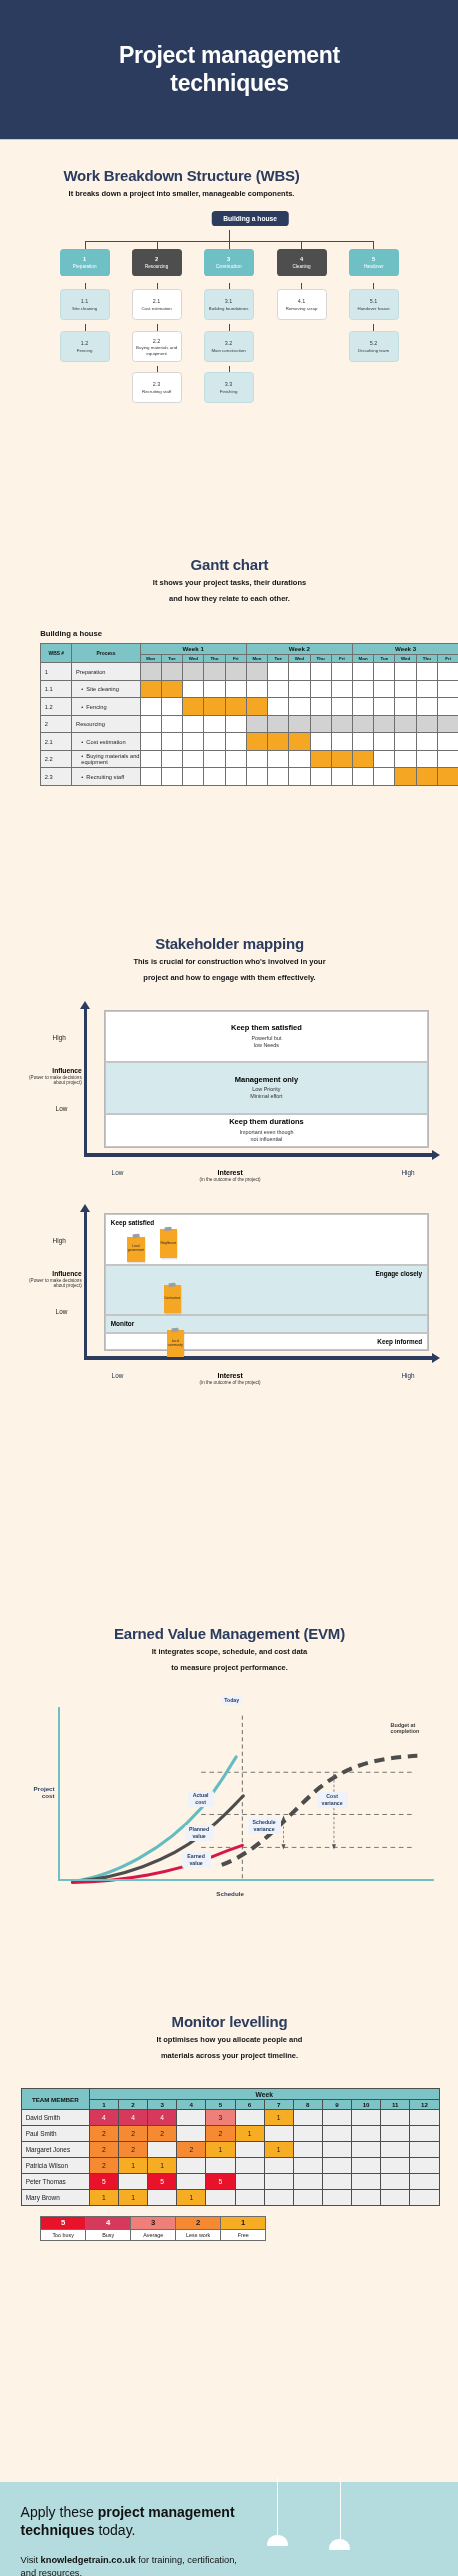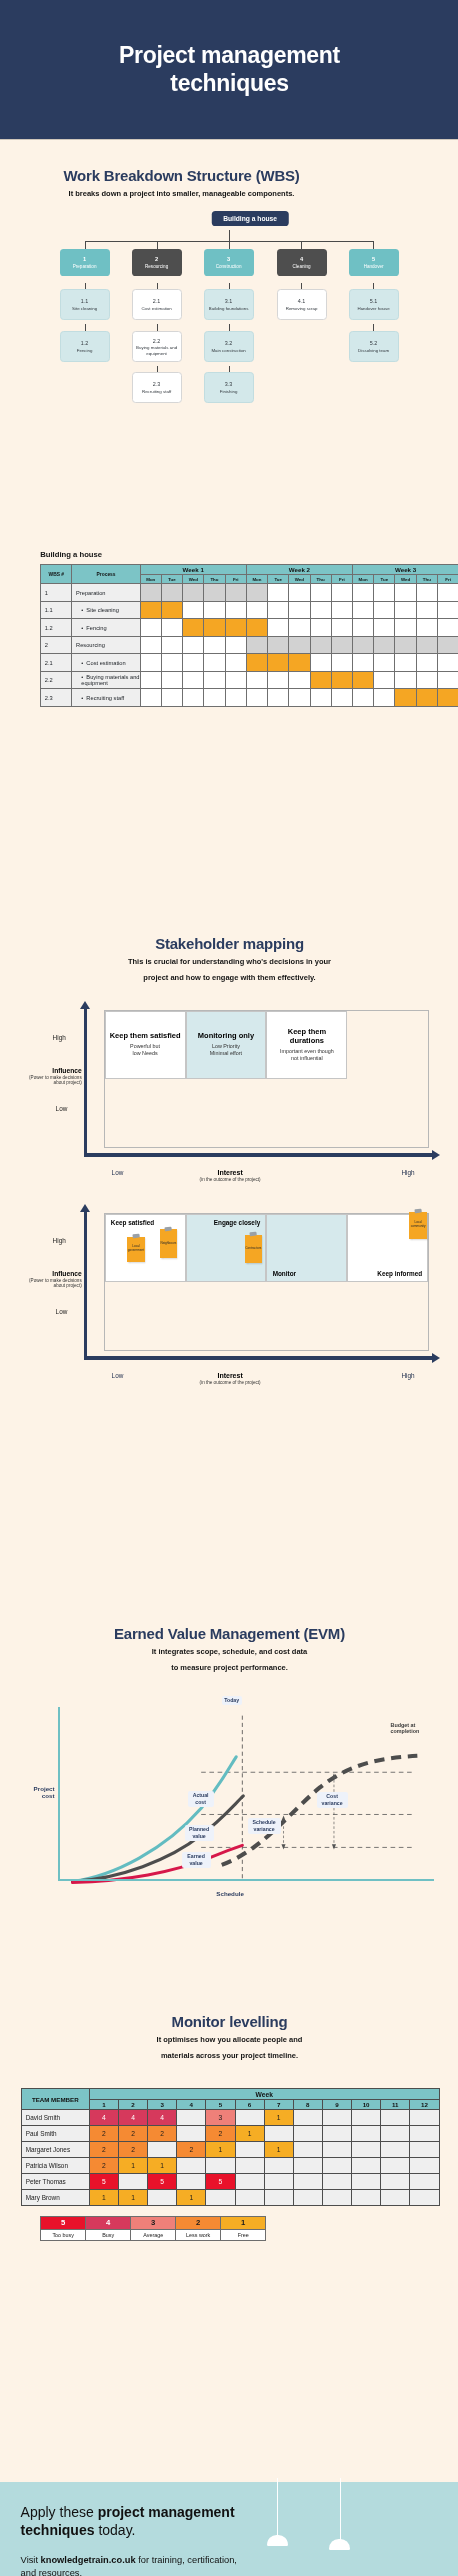--- a/index.html
+++ b/index.html
@@ -87,21 +87,21 @@
   .matrix-wrap { position:relative; width:419px; height:180px; margin:19.6px auto 0; }
   .m-yaxis { position:absolute; left:63px; top:4.1px; bottom:27px; width:3.6px; background:#2b3c5f; }
   .m-yaxis::before { content:""; position:absolute; left:-3.6px; top:-7.2px;
     border-left:5.2px solid transparent; border-right:5.2px solid transparent;
     border-bottom:8.2px solid #2b3c5f; }
   .m-xaxis { position:absolute; left:63px; right:7.2px; bottom:27px; height:3.6px; background:#2b3c5f; }
   .m-xaxis::after { content:""; position:absolute; right:-7.2px; top:-3.6px;
     border-top:5.2px solid transparent; border-bottom:5.2px solid transparent;
     border-left:8.2px solid #2b3c5f; }
   .m-grid { position:absolute; left:83px; right:10.3px; top:6.2px; bottom:36px;
-    display:grid; grid-template-columns:1fr 1fr 1fr 1fr; grid-template-rows:1fr 1fr;
+    display:grid; grid-template-columns:1fr; grid-template-rows:1fr 1fr;
     border:0.5px solid #b7b7b7; }
   .m-quad { border:0.5px solid #c5c5c5; position:relative;
     display:flex; flex-direction:column; align-items:center; justify-content:center;
     text-align:center; padding:3.1px; }
   .m-quad.white { background:#fff; }
   .m-quad.pale  { background:#d6e9ec; }
   .m-quad .qt { font-size:7.5px; font-weight:bold; color:#000; line-height:1.15; }
   .m-quad .qd { font-size:5.4px; color:#333; margin-top:2.1px; line-height:1.3; }
   .m-high, .m-low { position:absolute; font-size:6.4px; color:#1a1a1a; }
   .m-high { left:32px; top:30px; }
@@ -279,20 +279,25 @@
       </div>
       <div class="wbs-line v" style="left: 352px; top: 113px; height: 6.2px;"></div>
       <div class="wbs-node wbs-l2 pale" style="left: 328px; top: 120px; min-height: 31px;">
         <div class="num">5.2</div>
         <div>Dissolving team</div>
       </div>
     </div>
 </section>
 
 <section id="gantt" class="section">
+  <div class="title-wrap">
+    <div class="sec-title">Gantt chart</div>
+    <div class="sec-sub bold">It shows your project tasks, their durations</div>
+    <div class="sec-sub bold">and how they relate to each other.</div>
+  </div>
   <div class="gantt-label">Building a house</div>
   <table class="gantt">
     <thead>
       <tr>
         <th class="g-wbs" rowspan="2">WBS #</th>
         <th class="g-proc" rowspan="2">Process</th>
       <th class="g-week" colspan="5">Week 1</th>
           <th class="g-week" colspan="5">Week 2</th>
           <th class="g-week" colspan="5">Week 3</th>
         </tr>
@@ -448,21 +453,21 @@
           <td class="cell bar"></td>
           <td class="cell bar"></td>
         </tr>
       </tbody>
   </table>
 </section>
 
 <section id="stake" class="section">
   <div class="title-wrap">
     <div class="sec-title">Stakeholder mapping</div>
-    <div class="sec-sub bold">This is crucial for understanding who's decisions in your</div>
+    <div class="sec-sub bold">This is crucial for construction who's involved in your</div>
     <div class="sec-sub bold">project and how to engage with them effectively.</div>
   </div>
 
   <div class="matrix-wrap">
     <div class="m-yaxis"></div>
     <div class="m-xaxis"></div>
     <div class="m-high">High</div>
     <div class="m-low">Low</div>
     <div class="m-ylabel">
       <div class="lt">Influence</div>
@@ -470,21 +475,21 @@
     </div>
     <div class="m-grid">
       <div class="m-quad white">
         <div class="qt">Keep them satisfied</div>
         <div class="qd">
           <span>Powerful but</span><br>
           <span>low Needs</span>
         </div>
       </div>
       <div class="m-quad pale">
-        <div class="qt">Monitoring only</div>
+        <div class="qt">Management only</div>
         <div class="qd">
           <span>Low Priority</span><br>
           <span>Minimal effort</span>
         </div>
       </div>
       <div class="m-quad white">
         <div class="qt">Keep them durations</div>
         <div class="qd">
           <span>Important even though</span><br>
           <span>not influential</span>

